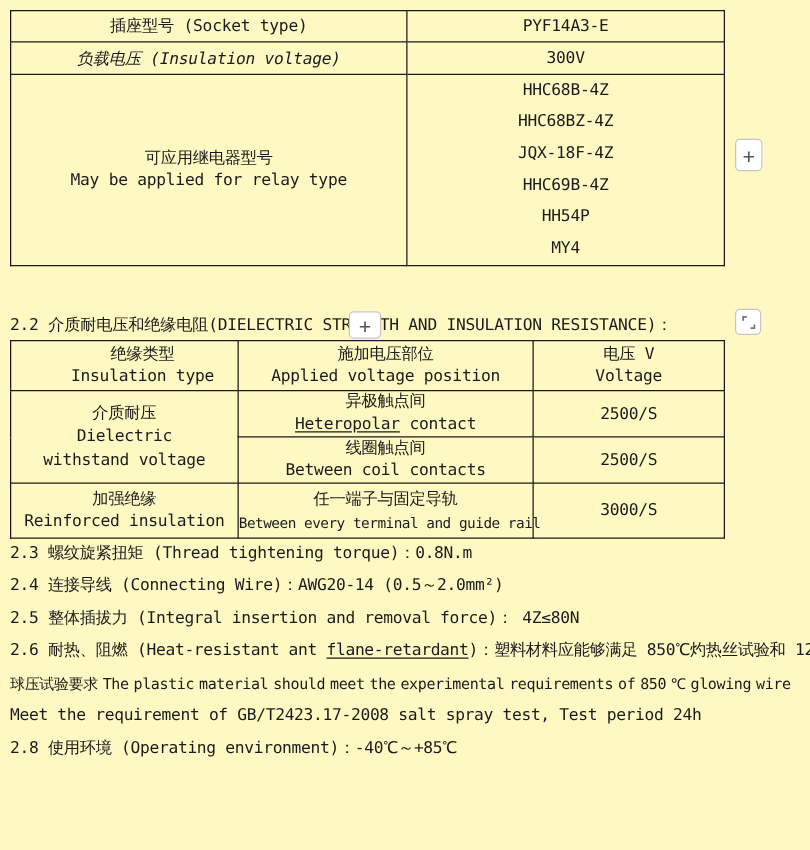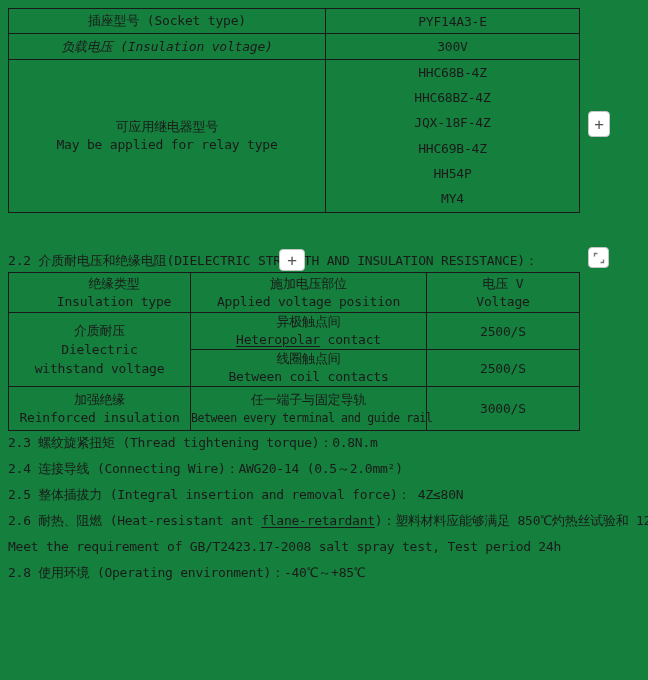--- a/index.html
+++ b/index.html
@@ -1,18 +1,18 @@
 <!DOCTYPE html>
 <html><head>
 <meta charset="utf-8">
 <style>
   * { margin:0; padding:0; box-sizing:border-box; }
   html,body { background:#fff; }
   .page {
-    position:relative; width:648px; height:680px; background:#15803d;
+    position:relative; width:648px; height:680px; background:#fef9c3;
     font-family:"DejaVu Sans Mono","Liberation Mono",monospace;
     color:#1a1a1a; overflow:hidden;
   }
   table { border-collapse:collapse; table-layout:fixed; position:absolute; }
   td {
     border:1px solid #1a1a1a; text-align:center; vertical-align:middle;
     padding:0; font-size:13px; letter-spacing:-0.2px;
   }
   .two-line { line-height:18px; }
   .three-line { line-height:19px; }
@@ -150,20 +150,21 @@
       </td>
     </tr>
   </tbody>
     </table>
 
   <div class="textblock">
     <div class="tline">2.3 螺纹旋紧扭矩 (Thread tightening torque)：0.8N.m</div>
     <div class="tline">2.4 连接导线 (Connecting Wire)：AWG20-14 (0.5～2.0mm²)</div>
     <div class="tline">2.5 整体插拔力 (Integral insertion and removal force)：  4Z≤80N</div>
     <div class="tline"><span>2.6 耐热、阻燃 (Heat-resistant ant </span><span class="squiggle">flane-retardant</span><span>)：塑料材料应能够满足 850℃灼热丝试验和 125℃</span></div>
+    <div class="tline compressed">球压试验要求 The plastic material should meet the experimental requirements of 850 ℃ glowing wire</div>
     <div class="tline">Meet the requirement of GB/T2423.17-2008 salt spray test,  Test period 24h</div>
     <div class="tline">2.8 使用环境 (Operating environment)：-40℃～+85℃</div>
   </div>
 
   <div class="ui-btn" id="plus-top">
     <span>+</span>
   </div>
   <div class="ui-btn" id="plus-mid">
     <span>+</span>
   </div>

